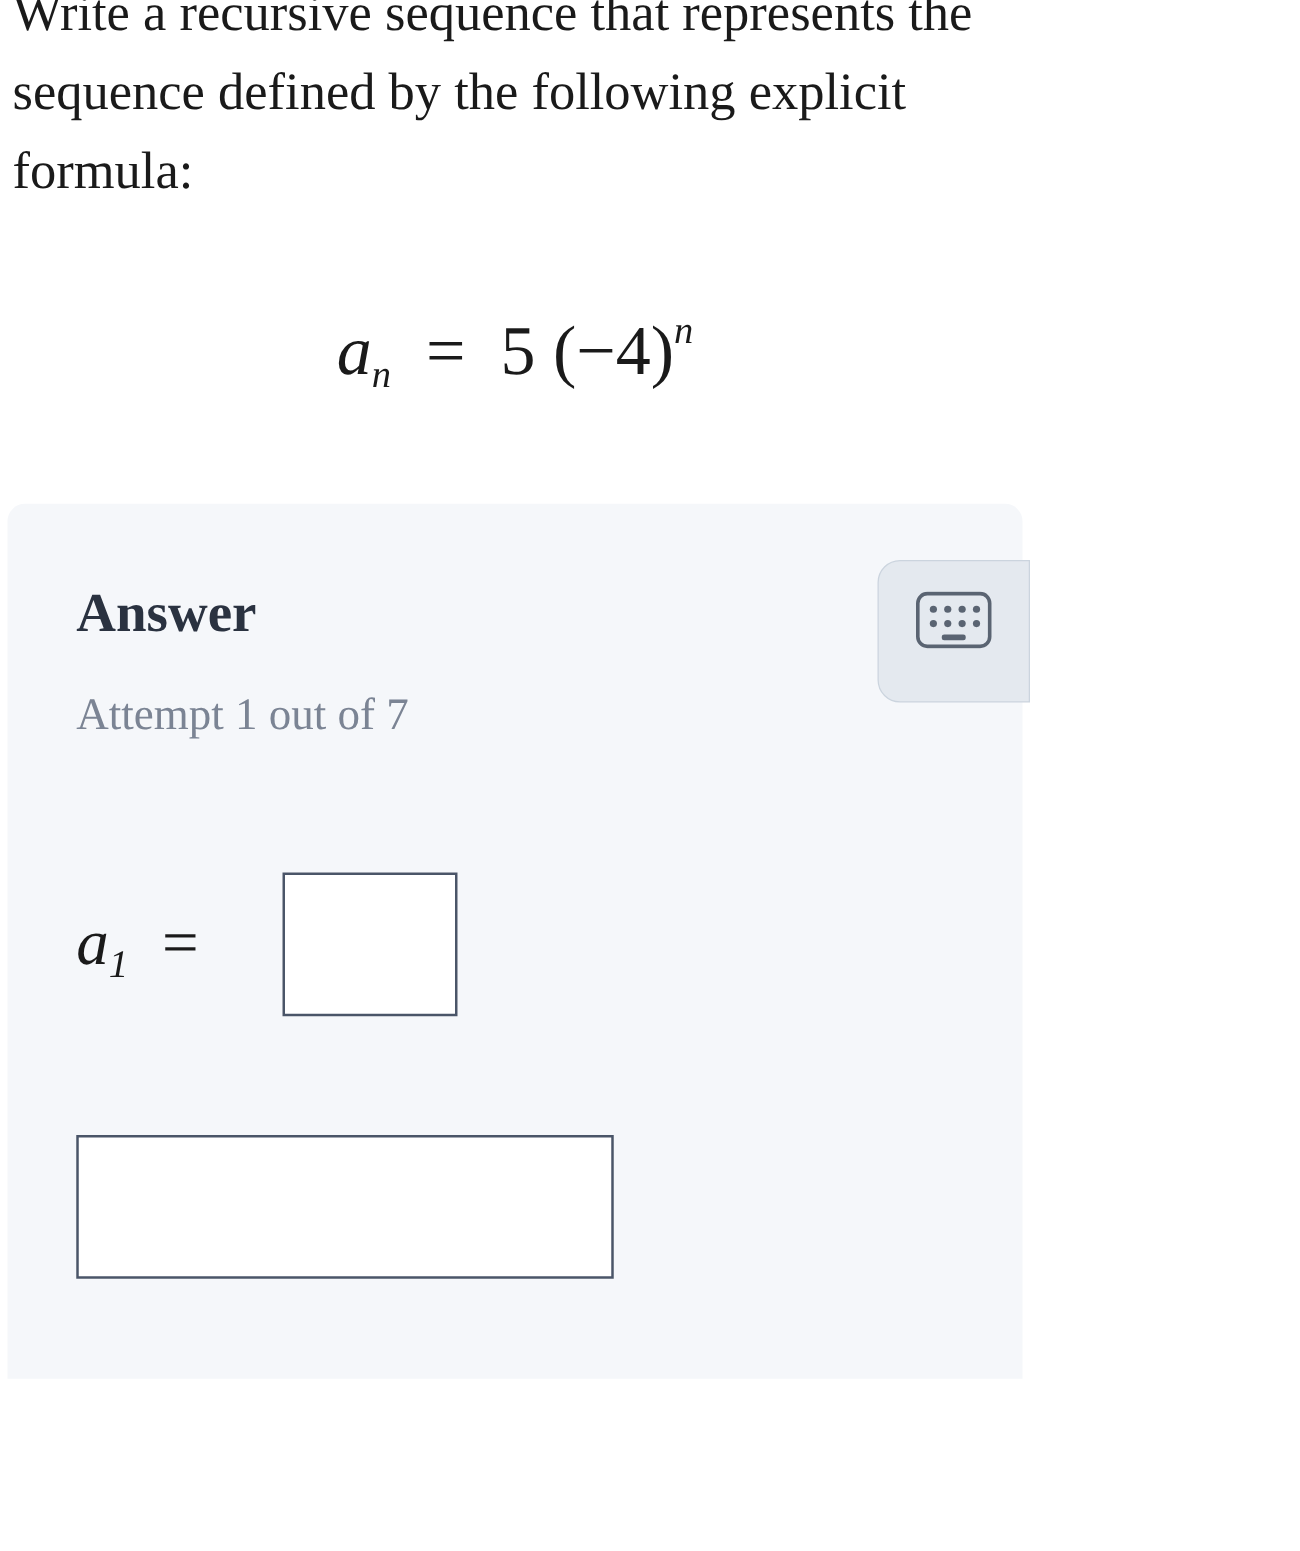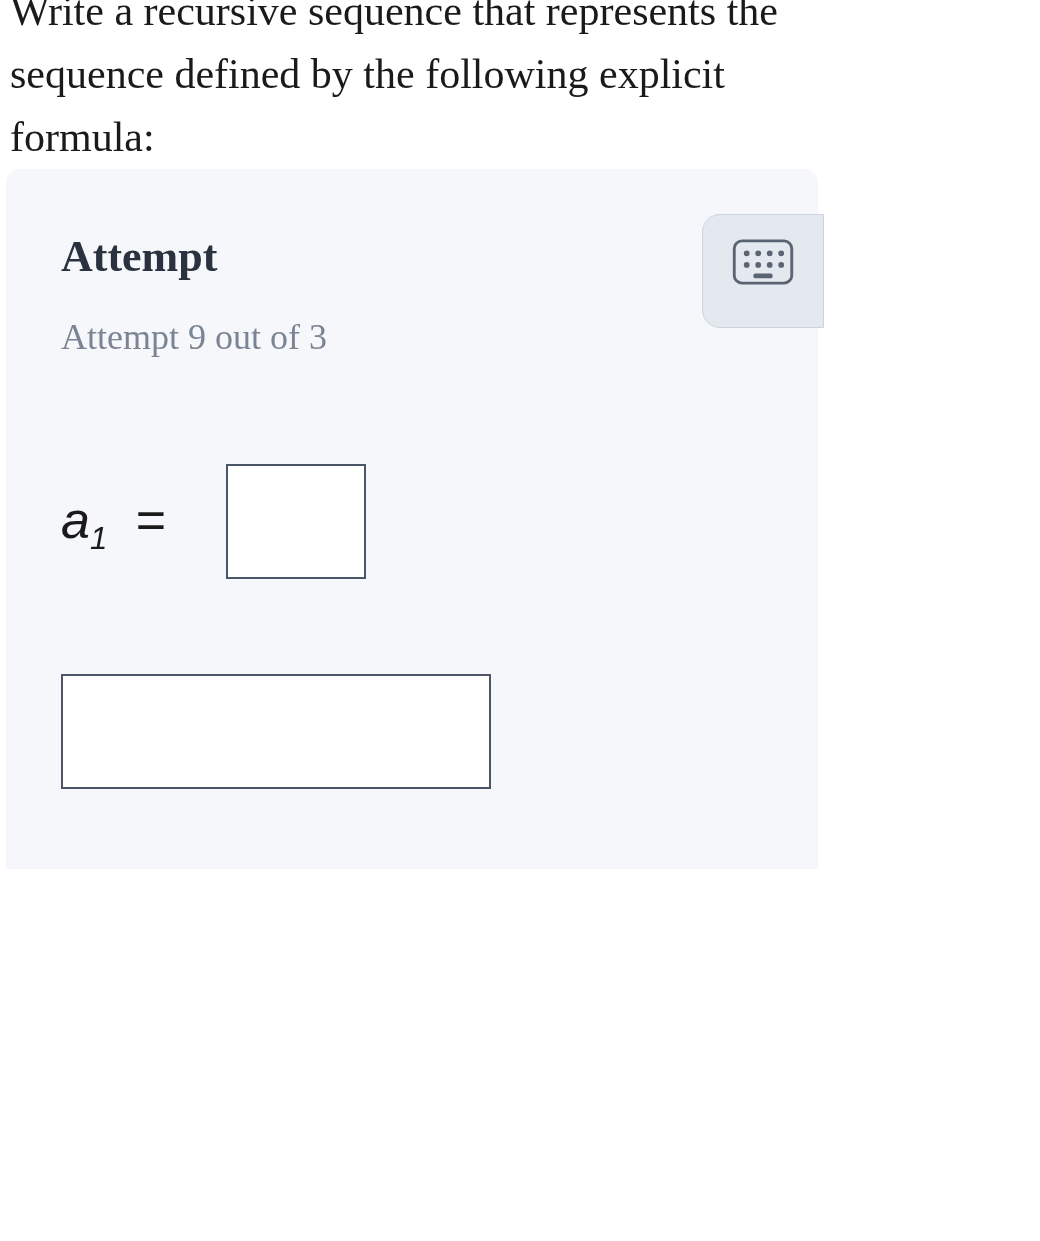--- a/index.html
+++ b/index.html
@@ -66,21 +66,21 @@
     font-size: 52px;
   }
   .eq-row:last-child {
     margin-bottom: 0;
   }
   .eq-lhs {
     font-style: italic;
     white-space: nowrap;
     margin-right: 25px;
     min-width: 140px;
-    font-family: Liberation Sans, sans-serif;
+    font-family: Liberation Serif, serif;
   }
   .eq-lhs .subd {
     font-size: 0.6em;
     vertical-align: -0.35em;
   }
   .eq-lhs .eqsign {
     font-style: normal;
     margin-left: 14px;
   }
   .input-small {
@@ -127,42 +127,47 @@
 </style>
 </head>
 <body>
 
 <div class="page">
 
   <div class="problem-text">
     <span>Write a recursive sequence that represents the sequence defined by the following explicit formula:</span>
   </div>
 
+  <div class="formula">
+    <span class="a">a</span><span class="sub">n</span>
+    &nbsp;=&nbsp;
+    5&nbsp;(−4)<span class="sup">n</span>
+  </div>
 
   <div class="answer-panel">
 
     <div class="keypad-tab">
       <span>
         <svg viewBox="0 0 64 48" fill="none" stroke="#5a6472" stroke-width="3">
           <rect x="2" y="2" width="60" height="44" rx="8" ry="8" fill="none"></rect>
           <circle cx="15" cy="15" r="3" fill="#5a6472" stroke="none"></circle>
           <circle cx="27" cy="15" r="3" fill="#5a6472" stroke="none"></circle>
           <circle cx="39" cy="15" r="3" fill="#5a6472" stroke="none"></circle>
           <circle cx="51" cy="15" r="3" fill="#5a6472" stroke="none"></circle>
           <circle cx="15" cy="27" r="3" fill="#5a6472" stroke="none"></circle>
           <circle cx="27" cy="27" r="3" fill="#5a6472" stroke="none"></circle>
           <circle cx="39" cy="27" r="3" fill="#5a6472" stroke="none"></circle>
           <circle cx="51" cy="27" r="3" fill="#5a6472" stroke="none"></circle>
           <rect x="22" y="36" width="20" height="5" rx="2" fill="#5a6472" stroke="none"></rect>
         </svg>
       </span>
     </div>
 
-    <div class="answer-heading">Attempt</div>
-    <div class="attempt">Attempt 9 out of 3</div>
+    <div class="answer-heading">Answer</div>
+    <div class="attempt">Attempt 1 out of 7</div>
 
     <div class="eq-row">
       <span class="eq-lhs">
         <span>a</span><span class="subd">1</span><span class="eqsign">&nbsp;=</span>
       </span>
       <input class="input-small" type="text" value="" style="">
     </div>
 
     <div class="eq-row">
       <input class="input-wide" type="text" value="" style="">

